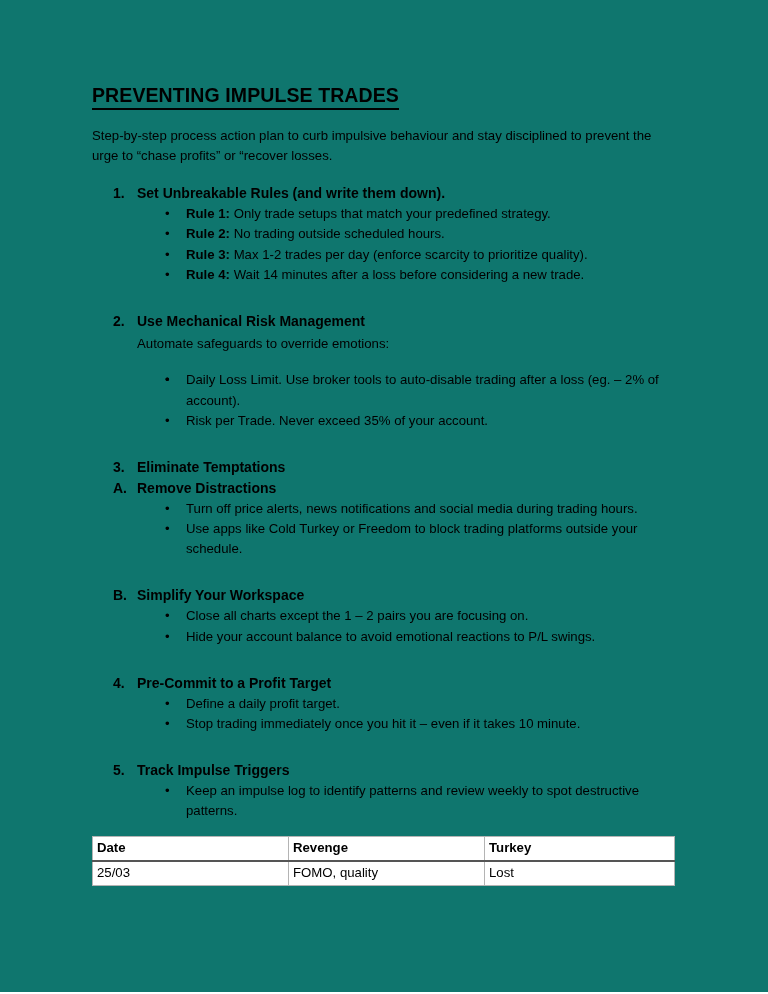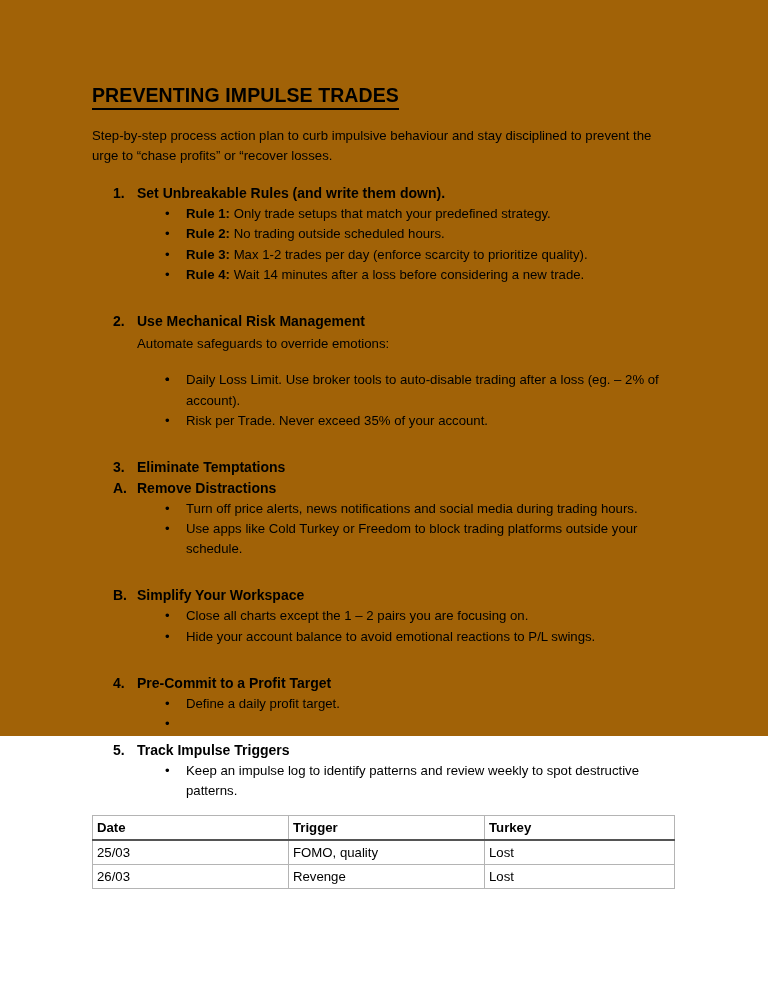--- a/index.html
+++ b/index.html
@@ -10,22 +10,22 @@
   body {
     width: 768px;
     height: 994px;
     font-family: "Liberation Sans", "DejaVu Sans", sans-serif;
     color: #000000;
     -webkit-font-smoothing: antialiased;
   }
   .page {
     position: relative;
     width: 768px;
-    height: 736px;
-    background: #a16207;
+    height: 992px;
+    background: #0f766e;
     box-sizing: border-box;
     padding: 14px;
   }
   .content {
     position: absolute;
     left: 92px;
     top: 84px;
     width: 582px;
   }
 
@@ -246,20 +246,21 @@
         <span class="sec-marker">4.</span>
         <span class="sec-title">Pre-Commit to a Profit Target</span>
       </div>
       <ul class="bullets">
         <li>
           <span class="bullet-dot">•</span>
           <span>Define a daily profit target.</span>
         </li>
         <li>
           <span class="bullet-dot">•</span>
+          <span>Stop trading immediately once you hit it – even if it takes 10 minute.</span>
         </li>
       </ul>
     </div>
 
     <div class="gap-xl"></div>
 
     
     <div class="section">
       <div class="sec-head">
         <span class="sec-marker">5.</span>
@@ -276,32 +277,27 @@
     
     <table class="log-table">
       <colgroup>
         <col class="c-date">
         <col class="c-trigger">
         <col class="c-outcome">
       </colgroup>
       <thead>
         <tr>
           <th>Date</th>
-          <th>Trigger</th>
+          <th>Revenge</th>
           <th>Turkey</th>
         </tr>
       </thead>
       <tbody>
         <tr>
           <td>25/03</td>
           <td>FOMO, quality</td>
           <td>Lost</td>
         </tr>
-        <tr>
-          <td>26/03</td>
-          <td>Revenge</td>
-          <td>Lost</td>
-        </tr>
       </tbody>
     </table>
 
   </div>
 </div>
 
 </body></html>

